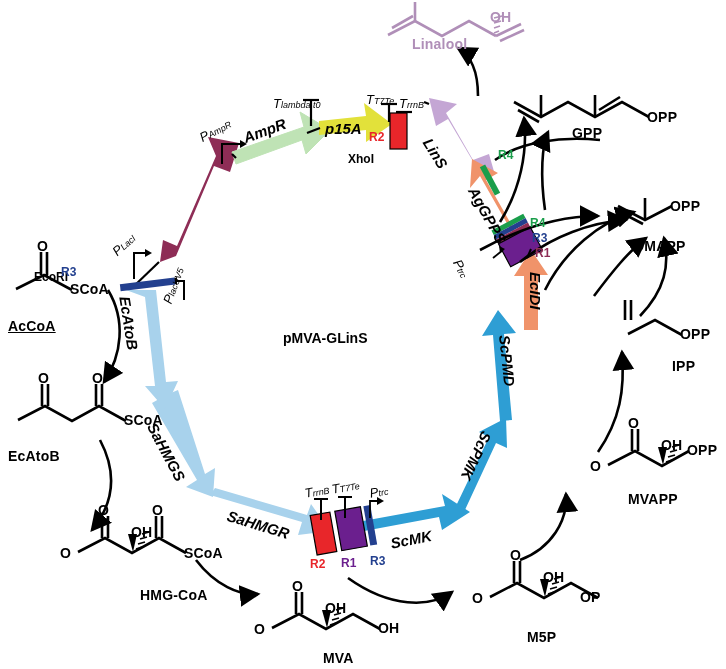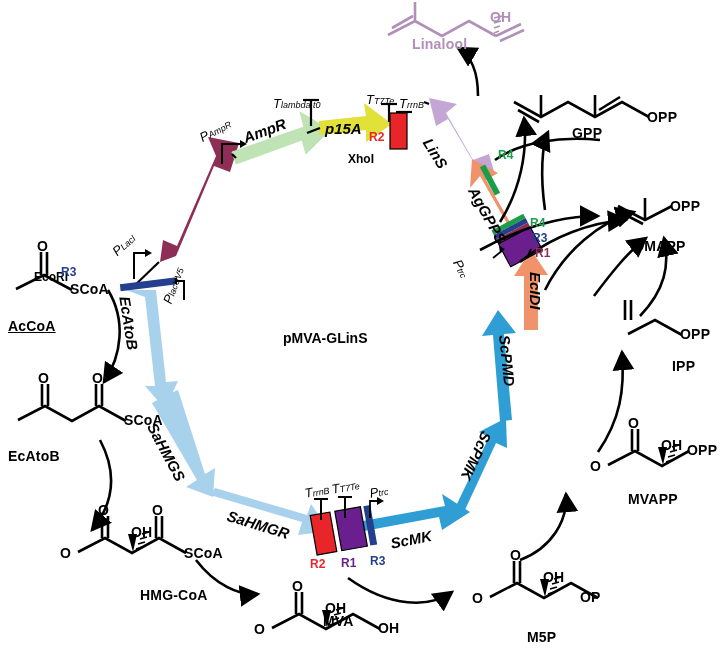--- a/index.html
+++ b/index.html
@@ -345,21 +345,21 @@
 <div class="lbl site" style="left:530px;top:216px;color:#1a9e4b;">R4</div>
 <div class="lbl site" style="left:532px;top:231px;color:#23408f;">R3</div>
 <div class="lbl site" style="left:535px;top:246px;color:#8e2d56;">R1</div>
 <div class="lbl site" style="left:310px;top:557px;color:#e8262a;">R2</div>
 <div class="lbl site" style="left:341px;top:556px;color:#6b1f8e;">R1</div>
 <div class="lbl site" style="left:370px;top:554px;color:#23408f;">R3</div>
 
 <div class="lbl metab" style="left:8px;top:318px;text-decoration:underline;">AcCoA</div>
 <div class="lbl metab" style="left:8px;top:448px;">EcAtoB</div>
 <div class="lbl metab" style="left:100px;top:587px;padding-left:40px;">HMG-CoA</div>
-<div class="lbl metab" style="left:307px;top:613px;padding-left:16px;">MVA</div>
+<div class="lbl metab" style="left:307px;top:650px;padding-left:16px;">MVA</div>
 <div class="lbl metab" style="left:527px;top:629px;">M5P</div>
 <div class="lbl metab" style="left:628px;top:491px;">MVAPP</div>
 <div class="lbl metab" style="left:672px;top:358px;">IPP</div>
 <div class="lbl metab" style="left:634px;top:238px;">DMAPP</div>
 <div class="lbl metab" style="left:572px;top:125px;">GPP</div>
 <div class="lbl metab lin" style="left:412px;top:36px;">Linalool</div>
 
 <div class="lbl metab" style="left:70px;top:281px;">SCoA</div>
 <div class="lbl metab" style="left:124px;top:412px;">SCoA</div>
 <div class="lbl metab" style="left:184px;top:545px;">SCoA</div>

